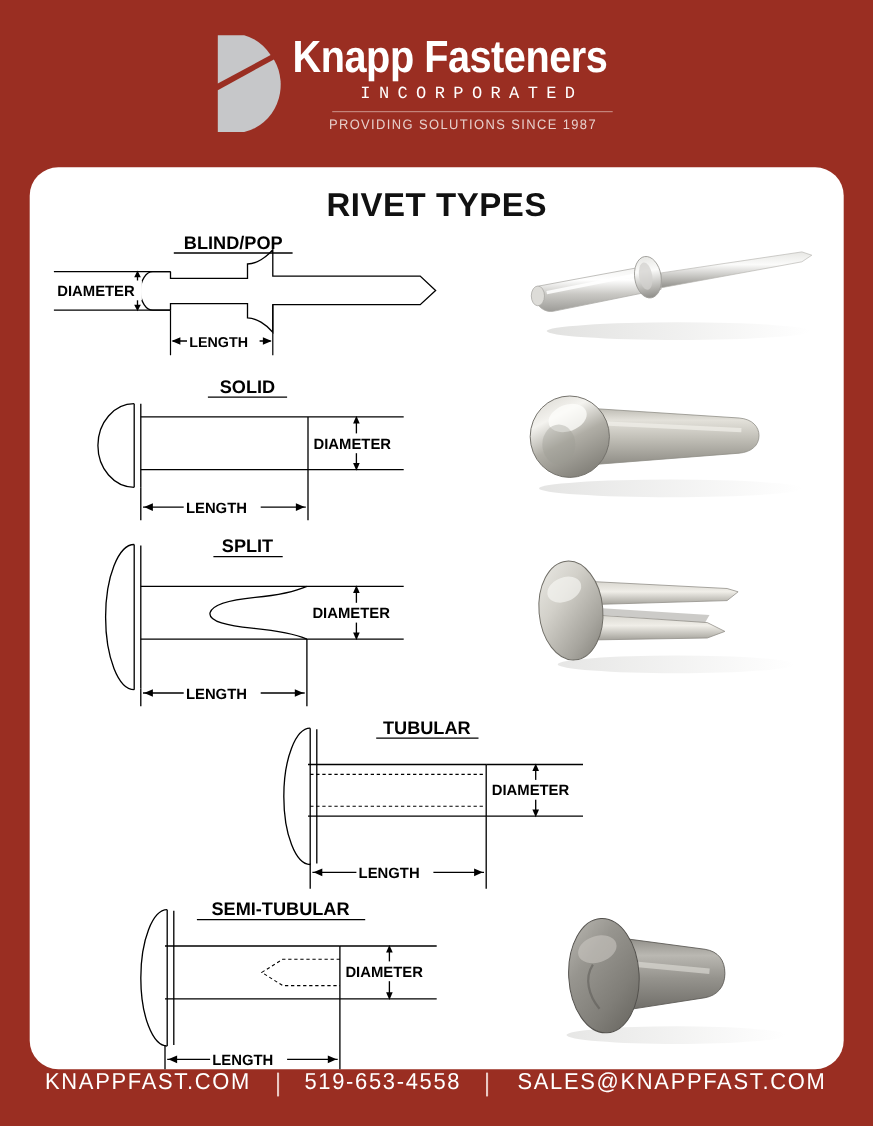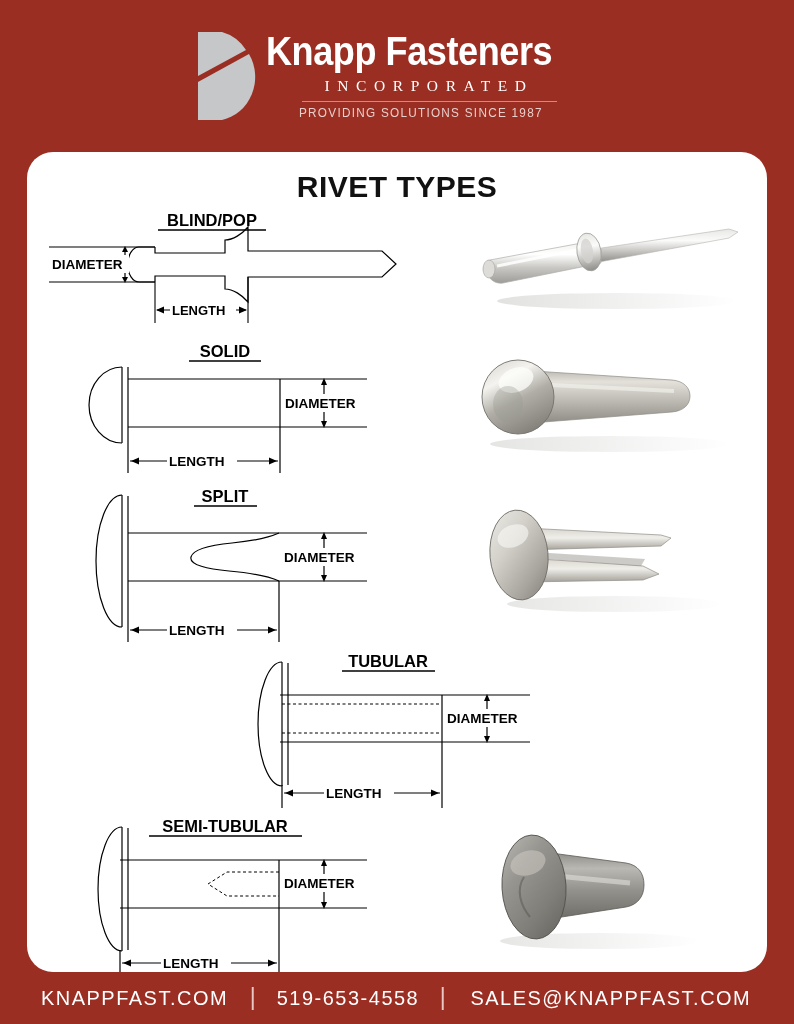--- a/index.html
+++ b/index.html
@@ -53,21 +53,21 @@
     font-size: 41px;
     line-height: 0.96;
     letter-spacing: -0.5px;
     transform: scaleX(0.88);
     transform-origin: left center;
     white-space: nowrap;
   }
 
   .logo-incorporated {
     color: #ffffff;
-    font-family: Liberation Serif, serif;
+    font-family: Liberation Mono, monospace;
     font-size: 15.5px;
     letter-spacing: 7.6px;
     line-height: 1.5;
     margin-top: 2px;
     white-space: nowrap;
   }
 
   .logo-rule {
     width: 255px;
     height: 1px;
@@ -136,21 +136,21 @@
   .row-photo svg { display: block; }
 
   
   .footer {
     position: absolute;
     left: 0;
     bottom: 0;
     width: 794px;
     height: 52px;
     display: flex;
-    align-items: center;
+    align-items: flex-start;
     justify-content: center;
     gap: 0;
   }
 
   .footer-item {
     color: #ffffff;
     font-family: "Liberation Sans Narrow", "Liberation Sans", sans-serif;
     font-size: 21px;
     letter-spacing: 1.6px;
     transform: scaleX(0.95);
@@ -477,21 +477,21 @@
           <path d="M56 18 L146 30 C158 32 164 40 164 52 C164 64 157 72 146 74 L56 88 Z" fill="url(#g_tub_shank)" stroke="#5f5d59" stroke-width="0.8"></path>
           <path d="M66 42 L150 50" stroke="#dedcd6" stroke-width="5" opacity="0.65" fill="none"></path>
 
           <ellipse cx="54" cy="54" rx="32" ry="52" transform="rotate(-3 54 54)" fill="url(#g_tub_head)" stroke="#55534f" stroke-width="0.9"></ellipse>
           <ellipse cx="48" cy="30" rx="18" ry="12" transform="rotate(-18 48 30)" fill="#cfcdc7" opacity="0.55"></ellipse>
           <path d="M44 44 C36 56 40 72 50 84" stroke="#5a5854" stroke-width="2" fill="none" opacity="0.5"></path>
         </svg>
       </div>
     </div>
 
-    <div class="rivet-row" style="height:170px;">
+    <div class="rivet-row" style="height:170px;margin-left:30px;">
       <div class="row-diagram">
         <svg width="415" height="170" viewBox="0 0 415 170">
           <g stroke="#000" fill="none" stroke-width="1.2">
 
             <path d="M95 12 A24 62 0 0 0 95 136"></path>
             <line x1="95" y1="12" x2="95" y2="136"></line>
             <line x1="101" y1="13" x2="101" y2="135"></line>
 
             <line x1="93" y1="45" x2="252" y2="45"></line>
             <line x1="93" y1="93" x2="252" y2="93"></line>

